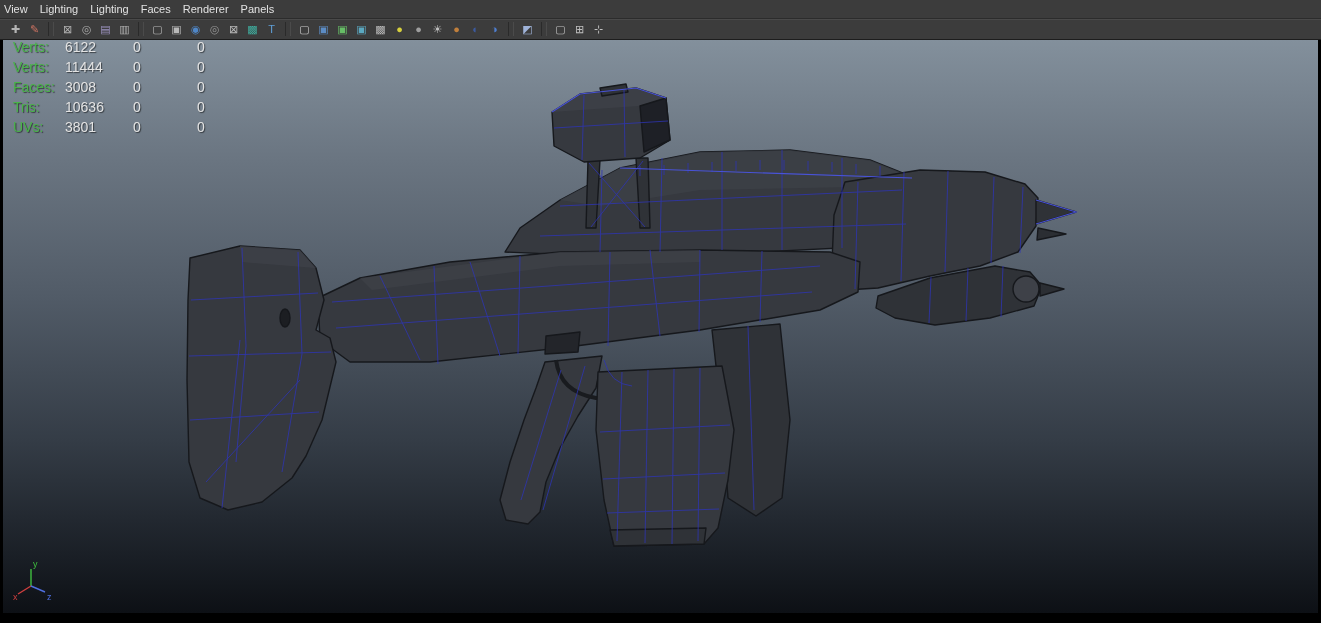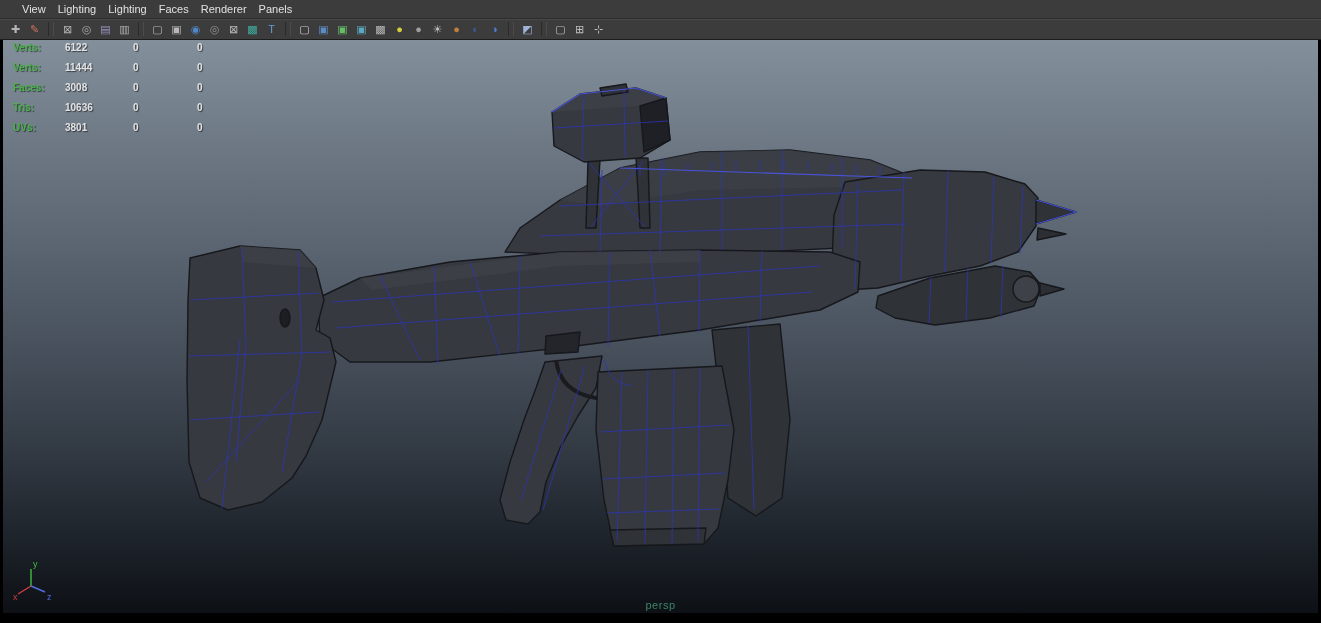--- a/index.html
+++ b/index.html
@@ -1,37 +1,37 @@
 <!DOCTYPE html>
 <html><head>
 <meta charset="utf-8">
 <style>
   html,body{margin:0;padding:0;width:1321px;height:623px;overflow:hidden;background:#000;
     font-family:"Liberation Sans",sans-serif;-webkit-font-smoothing:antialiased;position:relative}
 
   
   .menubar{height:18px;background:#3c3c3c;border-bottom:1px solid #2c2c2c;
-    display:flex;align-items:center;padding-left:18px}
+    display:flex;align-items:center;padding-left:0}
   .menu-item{color:#e2e2e2;font-size:11px;padding:0 8px 0 4px;line-height:18px;cursor:default;white-space:nowrap}
 
   
   .toolbar{height:20px;background:#3c3c3c;border-bottom:1px solid #1d1d1d;
     box-shadow:inset 0 1px 0 #4a4a4a;display:flex;align-items:center;padding-left:6px}
   .tb-icon{width:17px;height:15px;margin:0 1px;font-size:11px;line-height:15px;text-align:center;
     color:#b8b8b8;border-radius:2px;cursor:default;background:transparent}
   .tb-sep{width:4px;height:14px;margin:0 4px;border-left:1px solid #2a2a2a;border-right:1px solid #4b4b4b}
 
   
   .viewport{position:absolute;top:40px;left:3px;right:3px;bottom:10px;overflow:hidden;
     background:linear-gradient(180deg,#83909c 0%,#6b7682 20%,#515b67 45%,#343c46 70%,#1a1f26 90%,#0d1015 100%)}
   .model-svg{position:absolute;left:0;top:0;width:100%;height:100%;pointer-events:none}
 
   
   .hud{position:absolute;top:-1px;left:10px;display:grid;grid-template-columns:52px 68px 64px 64px;
-    font-size:10px;font-weight:bold;line-height:17px;row-gap:3px;text-shadow:1px 1px 1px rgba(0,0,0,.55)}
+    font-size:14px;font-weight:normal;line-height:17px;row-gap:3px;text-shadow:1px 1px 1px rgba(0,0,0,.55)}
   .hud .lbl{color:#49b349;text-align:left}
   .hud .val{color:#e3e3e3;}
 
   
   .cam-label{position:absolute;bottom:2px;left:0;width:100%;text-align:center;
     color:#3c8568;font-size:11px;letter-spacing:.5px}
 
   
   .axis{position:absolute;left:10px;bottom:12px;width:46px;height:42px}
   .axis text{font-size:9px;font-family:"Liberation Sans",sans-serif}
@@ -185,14 +185,13 @@
 
   <svg class="axis" viewBox="0 0 46 42">
     <line x1="18" y1="27" x2="18" y2="10" stroke="#3fbf3f" stroke-width="1.4"></line>
     <line x1="18" y1="27" x2="5" y2="35" stroke="#cf3f3f" stroke-width="1.4"></line>
     <line x1="18" y1="27" x2="32" y2="33" stroke="#4f6fdf" stroke-width="1.4"></line>
     <text x="20" y="8" fill="#3fbf3f">y</text>
     <text x="0" y="41" fill="#cf3f3f">x</text>
     <text x="34" y="41" fill="#4f6fdf">z</text>
   </svg>
 
-  <div class="cam-label">persp</div>
 </div>
 
 </body></html>

